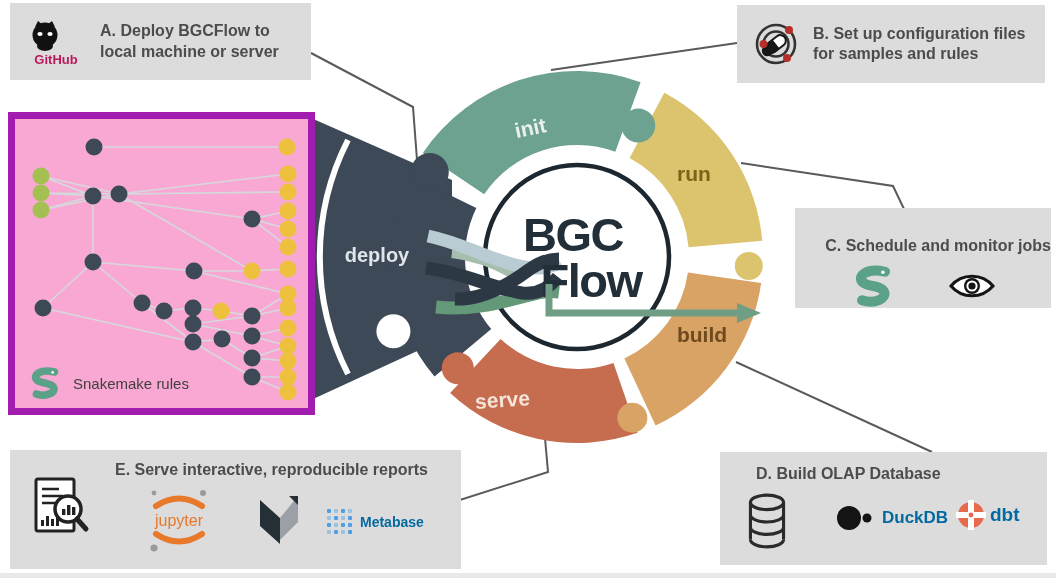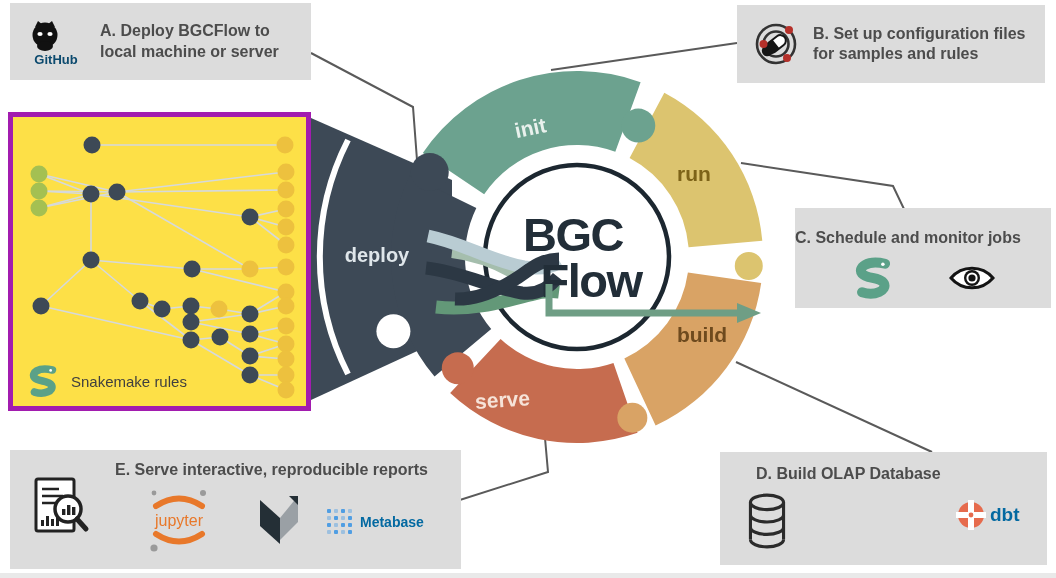--- a/index.html
+++ b/index.html
@@ -2,49 +2,49 @@
 <html><head>
 <meta charset="utf-8">
 <style>
   html,body{margin:0;padding:0;background:#ffffff;}
   #canvas{position:relative;width:1056px;height:578px;background:#ffffff;overflow:hidden;
           font-family:"Liberation Sans",sans-serif;}
   svg{display:block;}
   #diagram-svg{position:absolute;left:0;top:0;z-index:1;}
   .callout{position:absolute;background:#dcdcdc;z-index:2;}
   .callout .title{font-size:16px;font-weight:600;color:#4c4c4c;line-height:1.28;}
-  .icon-caption{font-size:13px;font-weight:700;color:#0c4a6e;text-align:center;margin-top:-2px;}
+  .icon-caption{font-size:13px;font-weight:700;color:#be185d;text-align:center;margin-top:-2px;}
   .tool-text{font-weight:700;color:#0369a1;}
   #box-a{left:10px;top:3px;width:301px;height:77px;}
   #box-a .inner{display:flex;align-items:center;height:100%;}
   #box-a .logo-block{margin-left:16px;width:60px;text-align:center;}
   #box-a .title{margin-left:14px;width:205px;}
   #box-b{left:737px;top:5px;width:308px;height:78px;}
   #box-b .inner{display:flex;align-items:center;height:100%;}
   #box-b .cfg{margin-left:16px;}
   #box-b .title{margin-left:14px;width:215px;}
   #box-c{left:795px;top:208px;width:256px;height:100px;}
-  #box-c .title{text-align:left;padding-top:20px;}
+  #box-c .title{text-align:right;padding-top:28px;}
   #box-c .icons{display:flex;justify-content:center;gap:52px;align-items:center;margin-top:8px;}
   #box-d{left:720px;top:452px;width:327px;height:113px;}
   #box-d .title{padding:12px 0 0 36px;}
   #box-d .db-icon{position:absolute;left:24px;top:40px;}
   #box-d .duckdb{position:absolute;left:116px;top:52px;display:flex;align-items:center;gap:8px;}
   #box-d .duckdb .tool-text{font-size:17px;}
   #box-d .dbt{position:absolute;left:236px;top:48px;display:flex;align-items:center;gap:4px;}
   #box-d .dbt .tool-text{font-size:19px;}
   #box-e{left:10px;top:450px;width:431px;height:119px;padding-left:20px;}
   #box-e .title{text-align:center;padding:10px 0 0 52px;}
   #box-e .report-icon{position:absolute;left:22px;top:26px;}
   #box-e .jupyter{position:absolute;left:133px;top:34px;}
   #box-e .mkdocs{position:absolute;left:246px;top:42px;}
   #box-e .metabase{position:absolute;left:316px;top:58px;display:flex;align-items:center;gap:6px;}
   #box-e .metabase .tool-text{font-size:14px;}
-  #dag-panel{position:absolute;left:8px;top:112px;width:293px;height:289px;background:#fde047;
-             border:5px solid #a21caf;z-index:2;}
+  #dag-panel{position:absolute;left:8px;top:112px;width:293px;height:289px;background:#f9a8d4;
+             border:7px solid #a21caf;z-index:2;}
   #dag-caption{position:absolute;left:12px;bottom:8px;display:flex;align-items:center;gap:10px;}
   #dag-caption .cap-text{font-size:15px;color:#3f3f3f;}
   #bottom-edge{position:absolute;left:0;bottom:0;width:1056px;height:5px;background:#e9e9e9;z-index:3;}
 </style>
 </head>
 <body>
 
 <div id="canvas">
 
   <svg id="diagram-svg" width="1056" height="578" viewBox="0 0 1056 578">
@@ -151,20 +151,27 @@
     <div class="title">D. Build OLAP Database</div>
     <svg class="db-icon" width="46" height="60" viewBox="0 0 44 58">
       <g fill="none" stroke="#2b2b2b" stroke-width="3">
         <ellipse cx="22" cy="10" rx="16" ry="7"></ellipse>
         <path d="M6,10 L6,46 M38,10 L38,46"></path>
         <path d="M6,22 A16,7 0 0 0 38,22"></path>
         <path d="M6,34 A16,7 0 0 0 38,34"></path>
         <path d="M6,46 A16,7 0 0 0 38,46"></path>
       </g>
     </svg>
+    <div class="duckdb">
+      <svg width="38" height="28" viewBox="0 0 38 28">
+        <circle cx="13" cy="14" r="12" fill="#141414"></circle>
+        <circle cx="31" cy="14" r="4.5" fill="#141414"></circle>
+      </svg>
+      <span class="tool-text">DuckDB</span>
+    </div>
     <div class="dbt">
       <svg width="30" height="30" viewBox="0 0 30 30">
         <circle cx="15" cy="15" r="13" fill="#E66B4D"></circle>
         <path d="M15,0 L15,30 M0,15 L30,15" stroke="#fff" stroke-width="6"></path>
         <circle cx="15" cy="15" r="2.4" fill="#E66B4D"></circle>
       </svg>
       <span class="tool-text">dbt</span>
     </div>
   </div>
 

